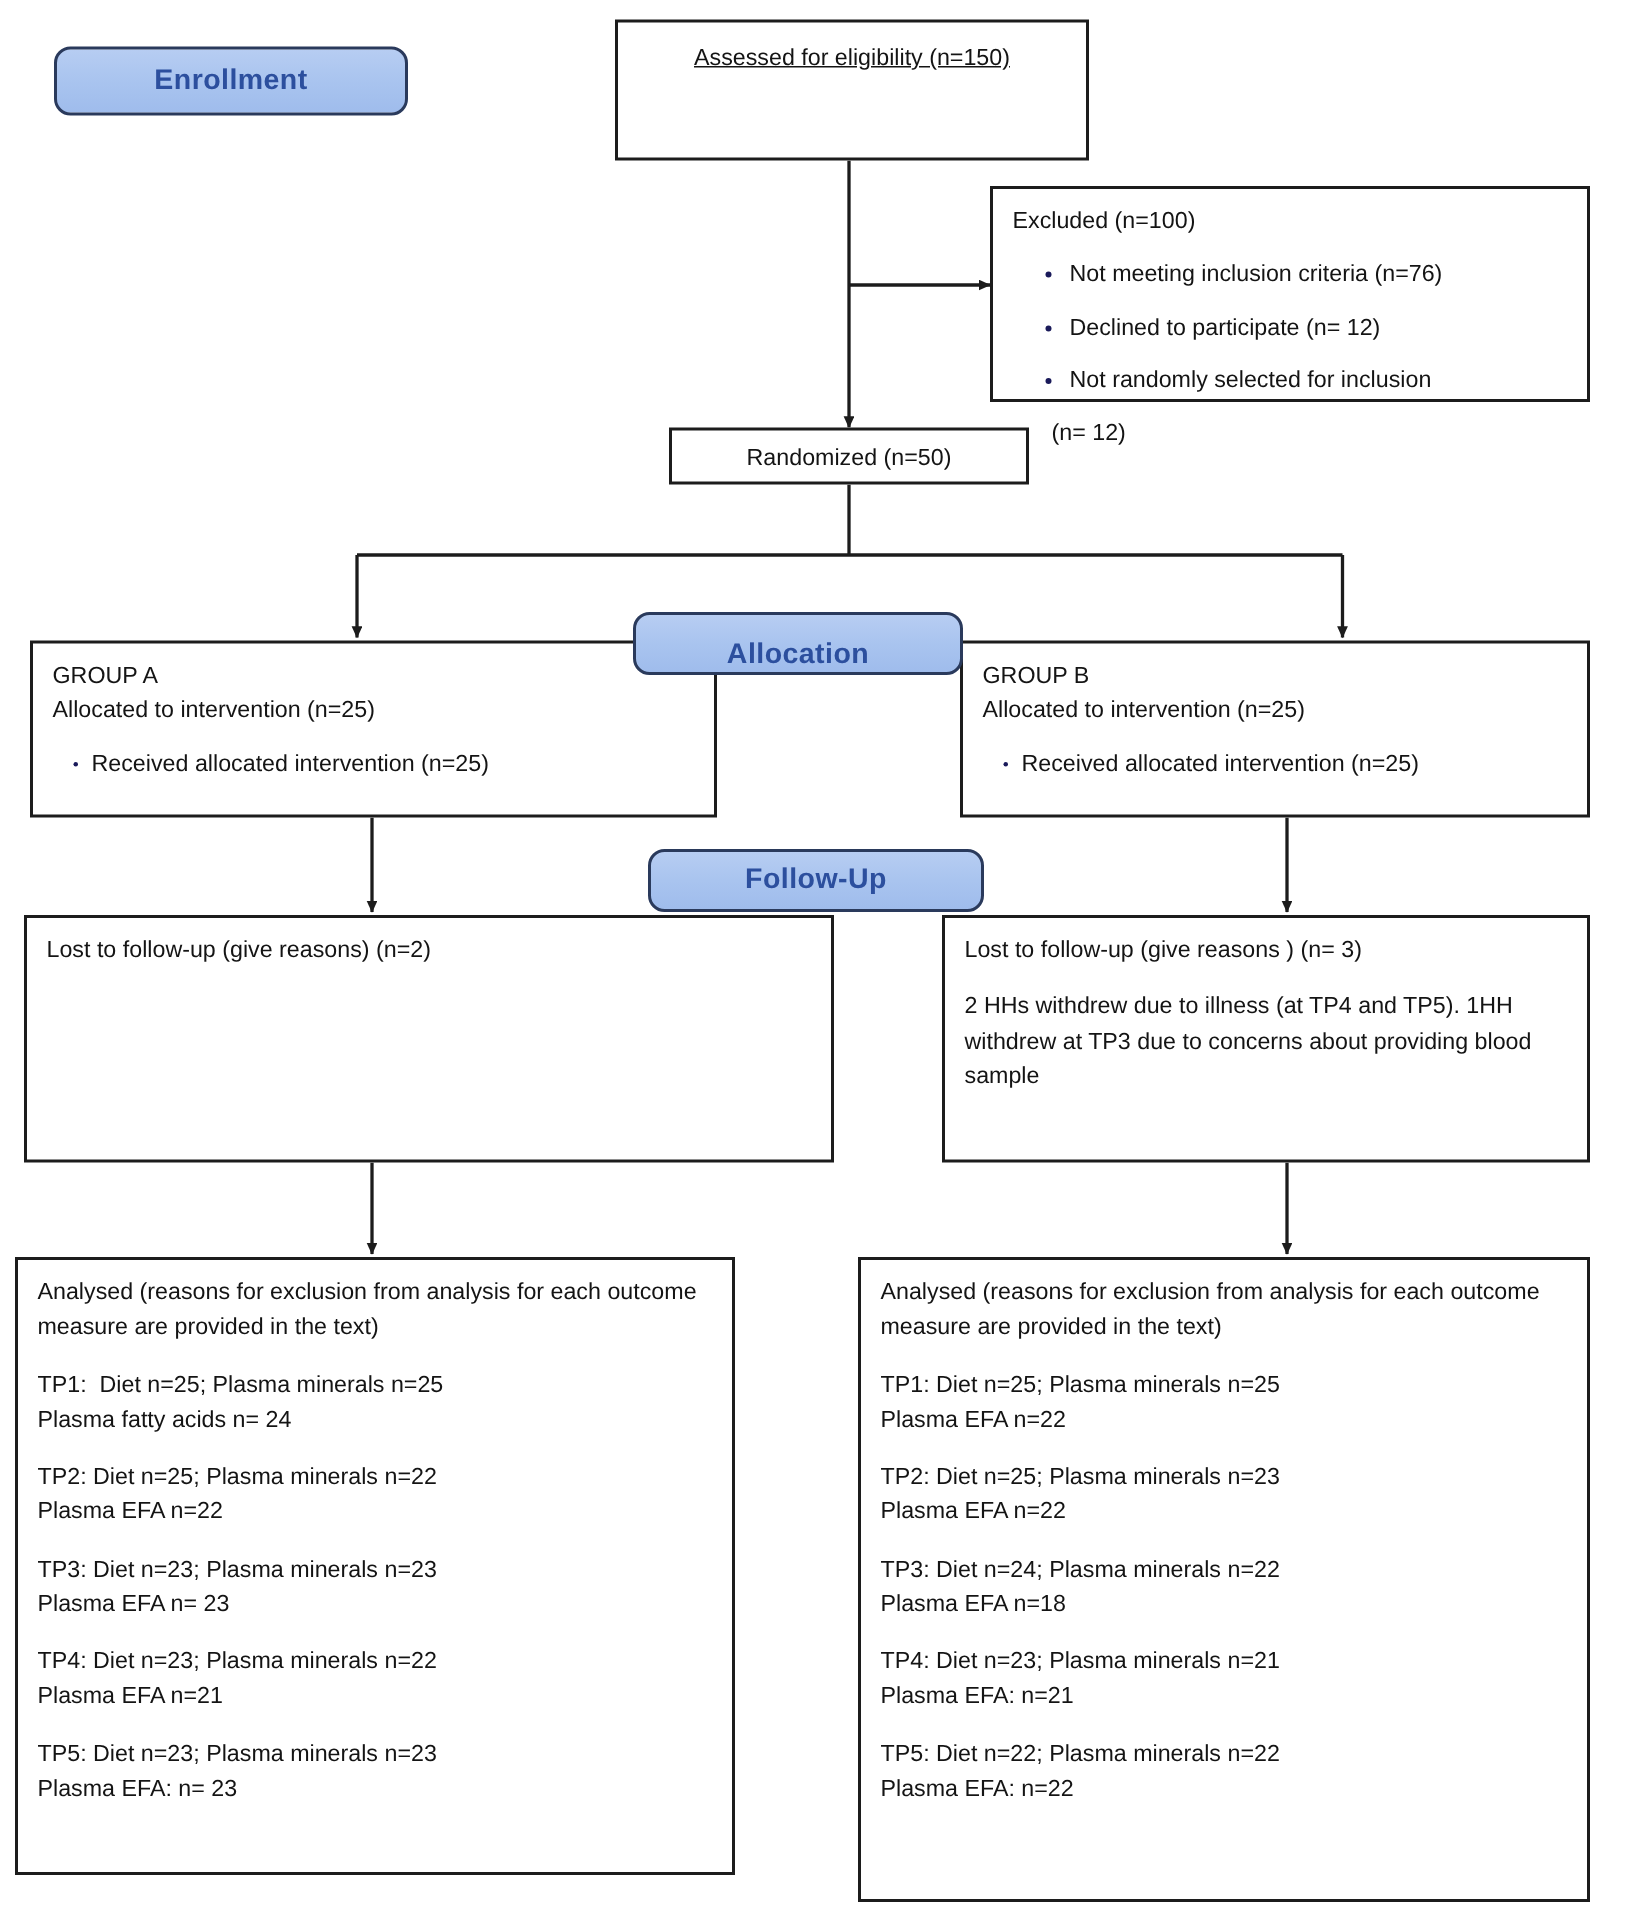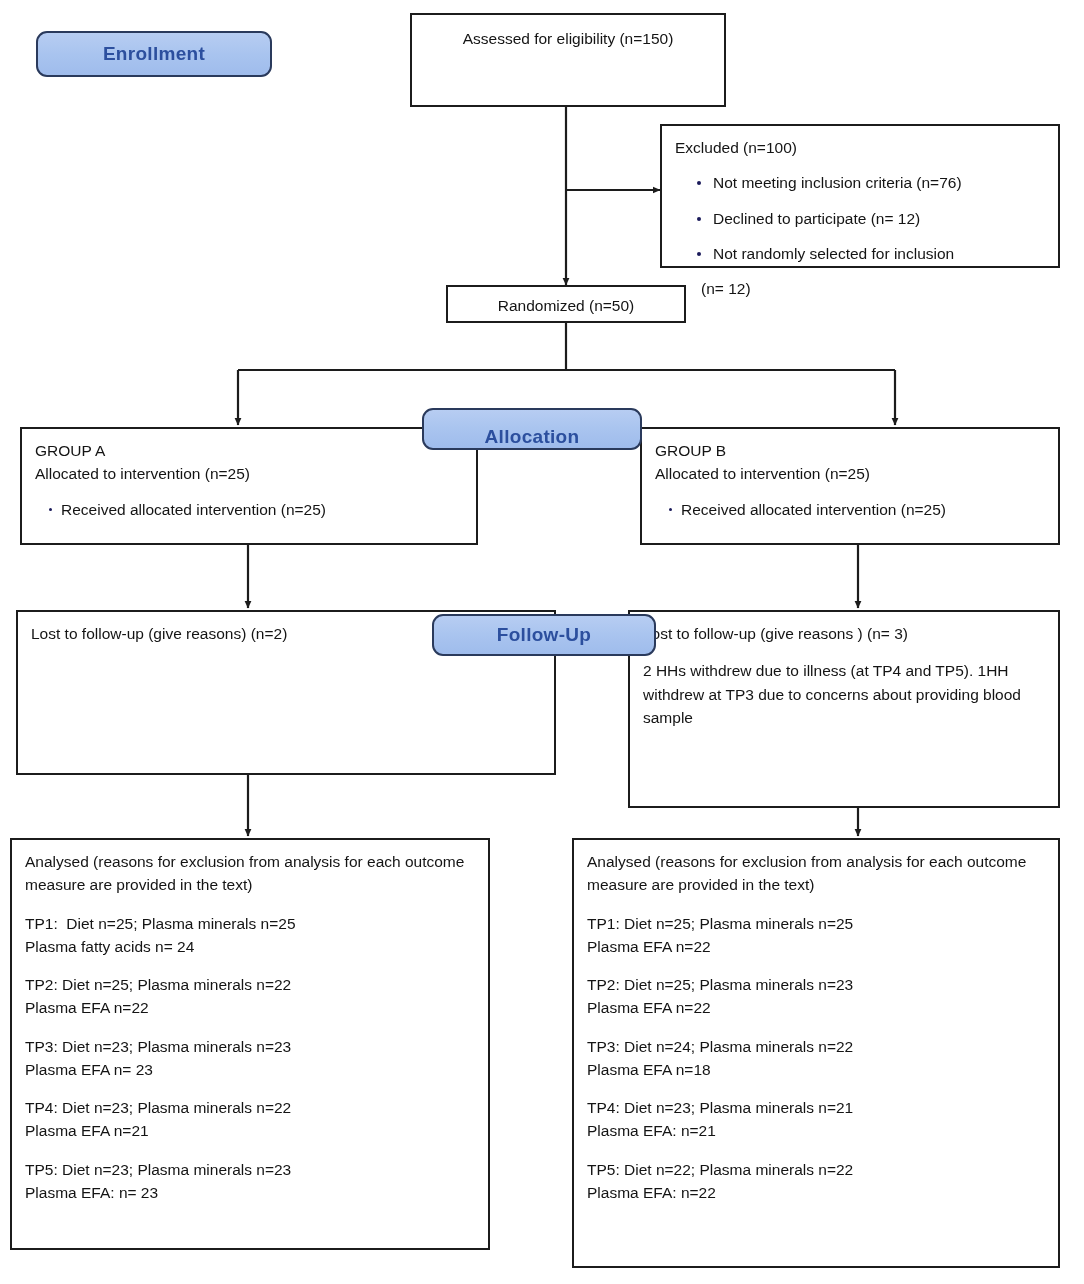--- a/index.html
+++ b/index.html
@@ -134,25 +134,25 @@
   </svg>
 
   <div class="badge" style="left:36px; top:31px; width:236px; height:46px;">
     <span>Enrollment</span>
   </div>
 
   <div class="badge" style="left:422px; top:408px; width:220px; height:42px;align-items:flex-end;">
     <span>Allocation</span>
   </div>
 
-  <div class="badge" style="left:432px; top:566px; width:224px; height:42px;margin-top:48px;">
+  <div class="badge" style="left:432px; top:566px; width:224px; height:42px;">
     <span>Follow-Up</span>
   </div>
 
-  <div class="node centered" style="left:410px; top:13px; width:316px; height:94px;">
+  <div class="node centered" style="left:410px; top:13px; width:316px; height:94px;text-decoration:underline;">
     <span class="line">Assessed for eligibility (n=150)</span>
   </div>
 
   <div class="node" style="left:660px; top:124px; width:400px; height:144px;">
     <div class="line">Excluded (n=100)</div>
     <ul class="bullets">
       <li>Not meeting inclusion criteria (n=76)</li>
       <li>Declined to participate (n= 12)</li>
       <li>Not randomly selected for inclusion</li>
     </ul>
@@ -177,21 +177,21 @@
     <ul class="bullets tight">
       <li>Received allocated intervention (n=25)</li>
     </ul>
   </div>
 
   <div class="node" style="left:16px; top:610px; width:540px; height:165px;">
     <div class="line">Lost to follow-up (give reasons) (n=2)</div>
     <div class="gap"></div>
   </div>
 
-  <div class="node" style="left:628px; top:610px; width:432px; height:198px;">
+  <div class="node" style="left:628px; top:610px; width:432px; height:165px;">
     <div class="line">Lost to follow-up (give reasons ) (n= 3)</div>
     <div class="gap"></div>
     <div class="line">2 HHs withdrew due to illness (at TP4 and TP5). 1HH withdrew at TP3 due to concerns about providing blood sample</div>
   </div>
 
   <div class="node" style="left:10px; top:838px; width:480px; height:412px;">
     <div class="line">Analysed (reasons for exclusion from analysis for each outcome measure are provided in the text)</div>
     <div class="tp-block">
       <div class="line">TP1:  Diet n=25; Plasma minerals n=25</div>
       <div class="line">Plasma fatty acids n= 24</div>

